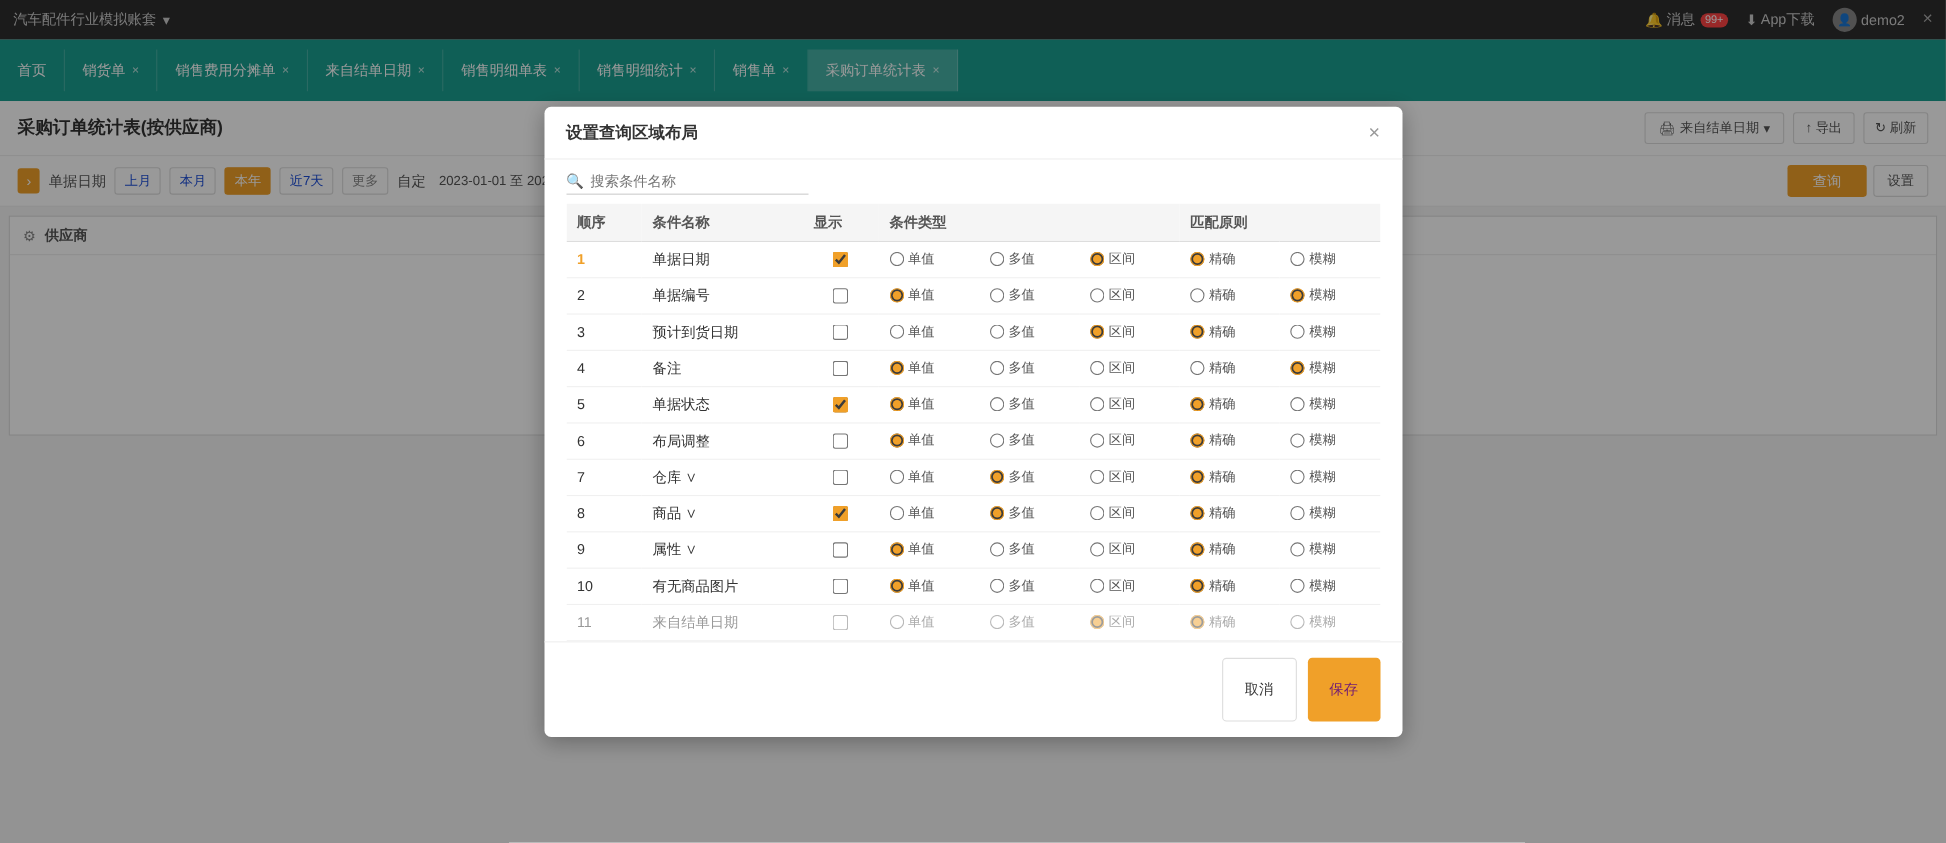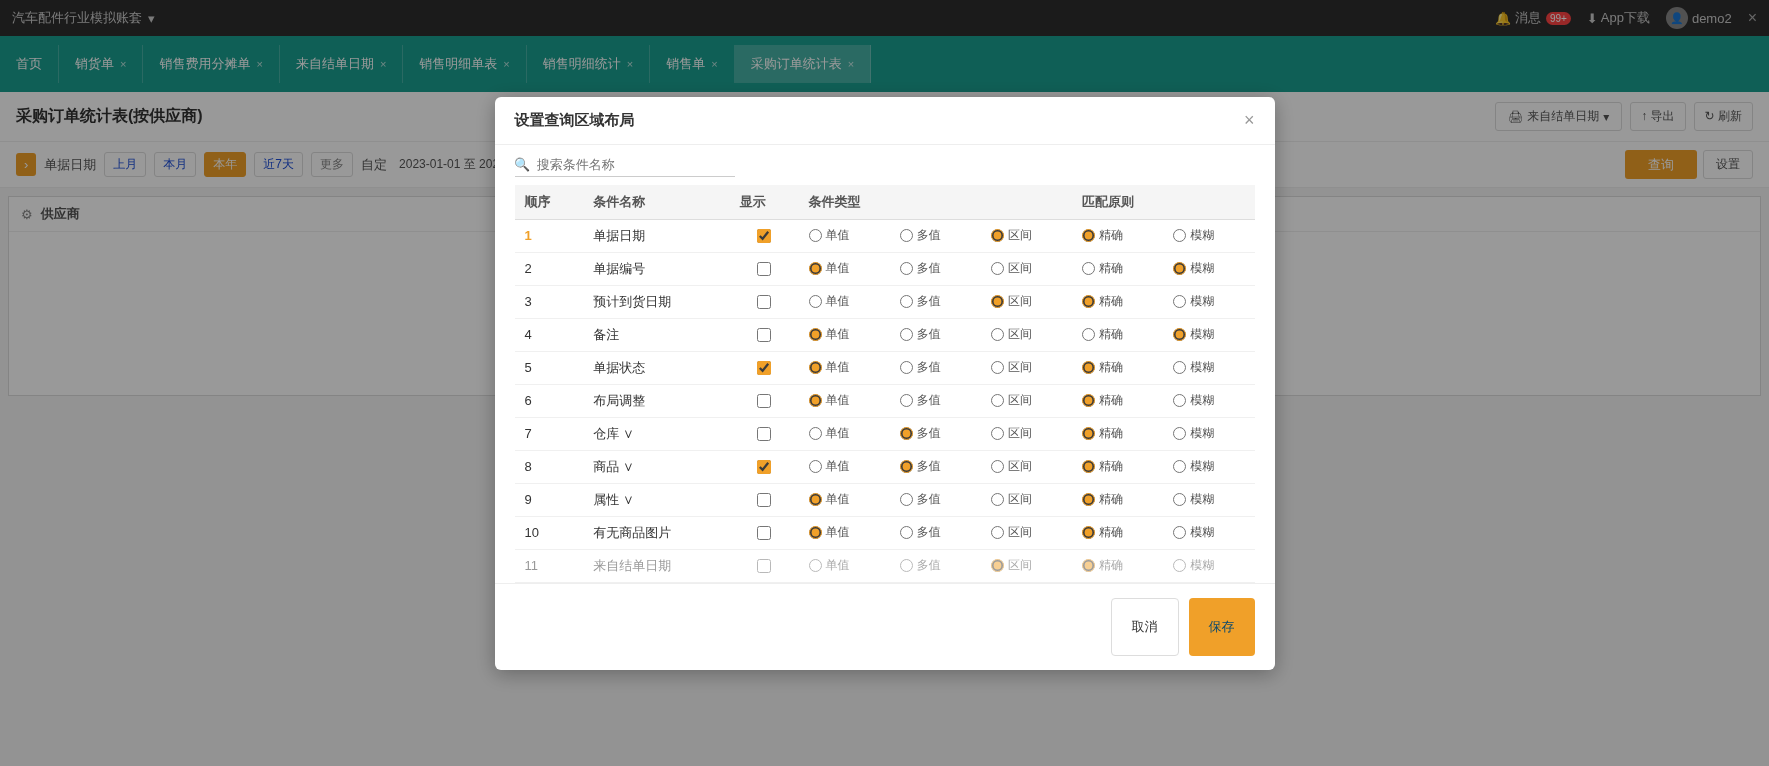--- a/index.html
+++ b/index.html
@@ -135,21 +135,21 @@
     .modal-close { cursor: pointer; color: #999; font-size: 18px; line-height: 1; }
     .modal-body { flex: 1; overflow: hidden; display: flex; flex-direction: column; padding: 0; }
     .modal-footer {
       padding: 14px 20px;
       border-top: 1px solid #eee;
       display: flex;
       justify-content: flex-end;
       gap: 10px;
     }
     .btn-cancel { background: white; border: 1px solid #ddd; padding: 19px 20px; border-radius: 4px; cursor: pointer; font-size: 13px; color: #333; text-align: center; }
-    .btn-save { background: #f0a029; border: none; padding: 7px 20px; border-radius: 4px; cursor: pointer; font-size: 13px; color: #0c4a6e; }
+    .btn-save { background: #f0a029; border: none; padding: 7px 20px; border-radius: 4px; cursor: pointer; font-size: 13px; color: #701a75; }
 
     
     .modal-tabs {
       display: flex;
       padding: 12px 20px 0;
       border-bottom: 1px solid #eee;
       gap: 0;
     }
     .modal-tab {
       padding: 8px 16px;

